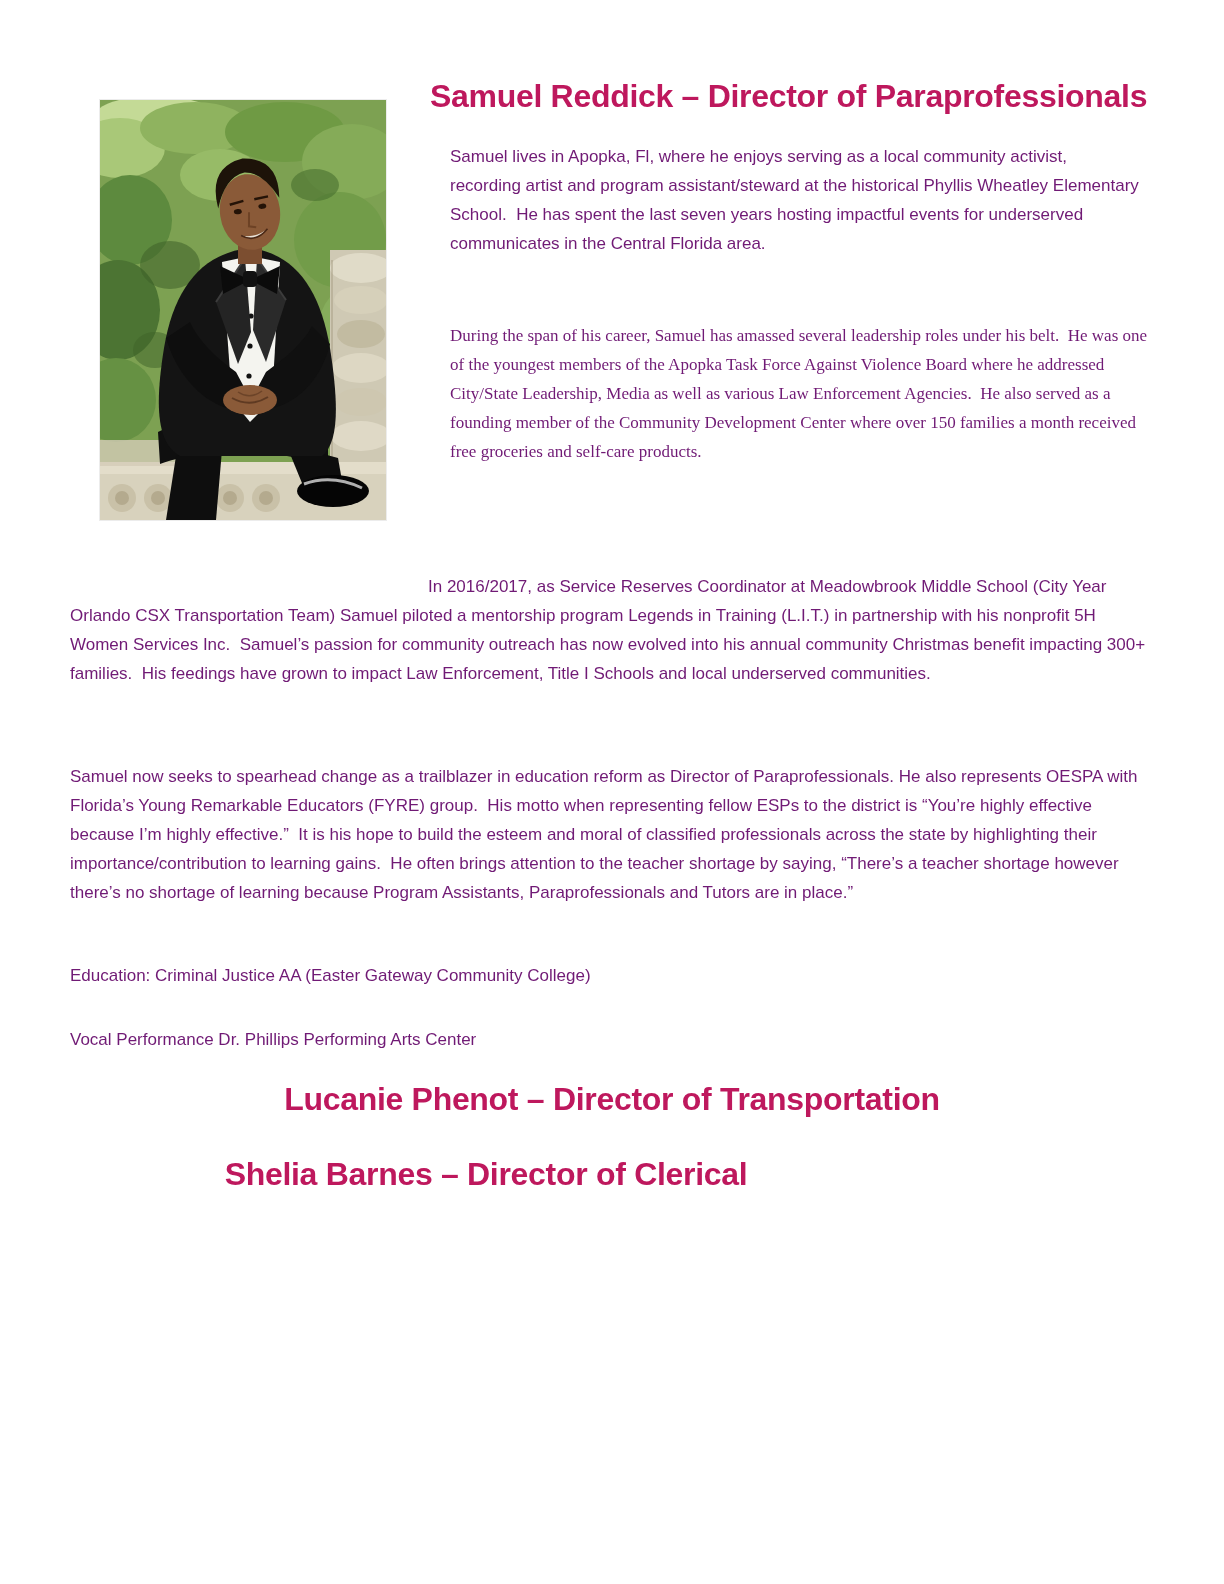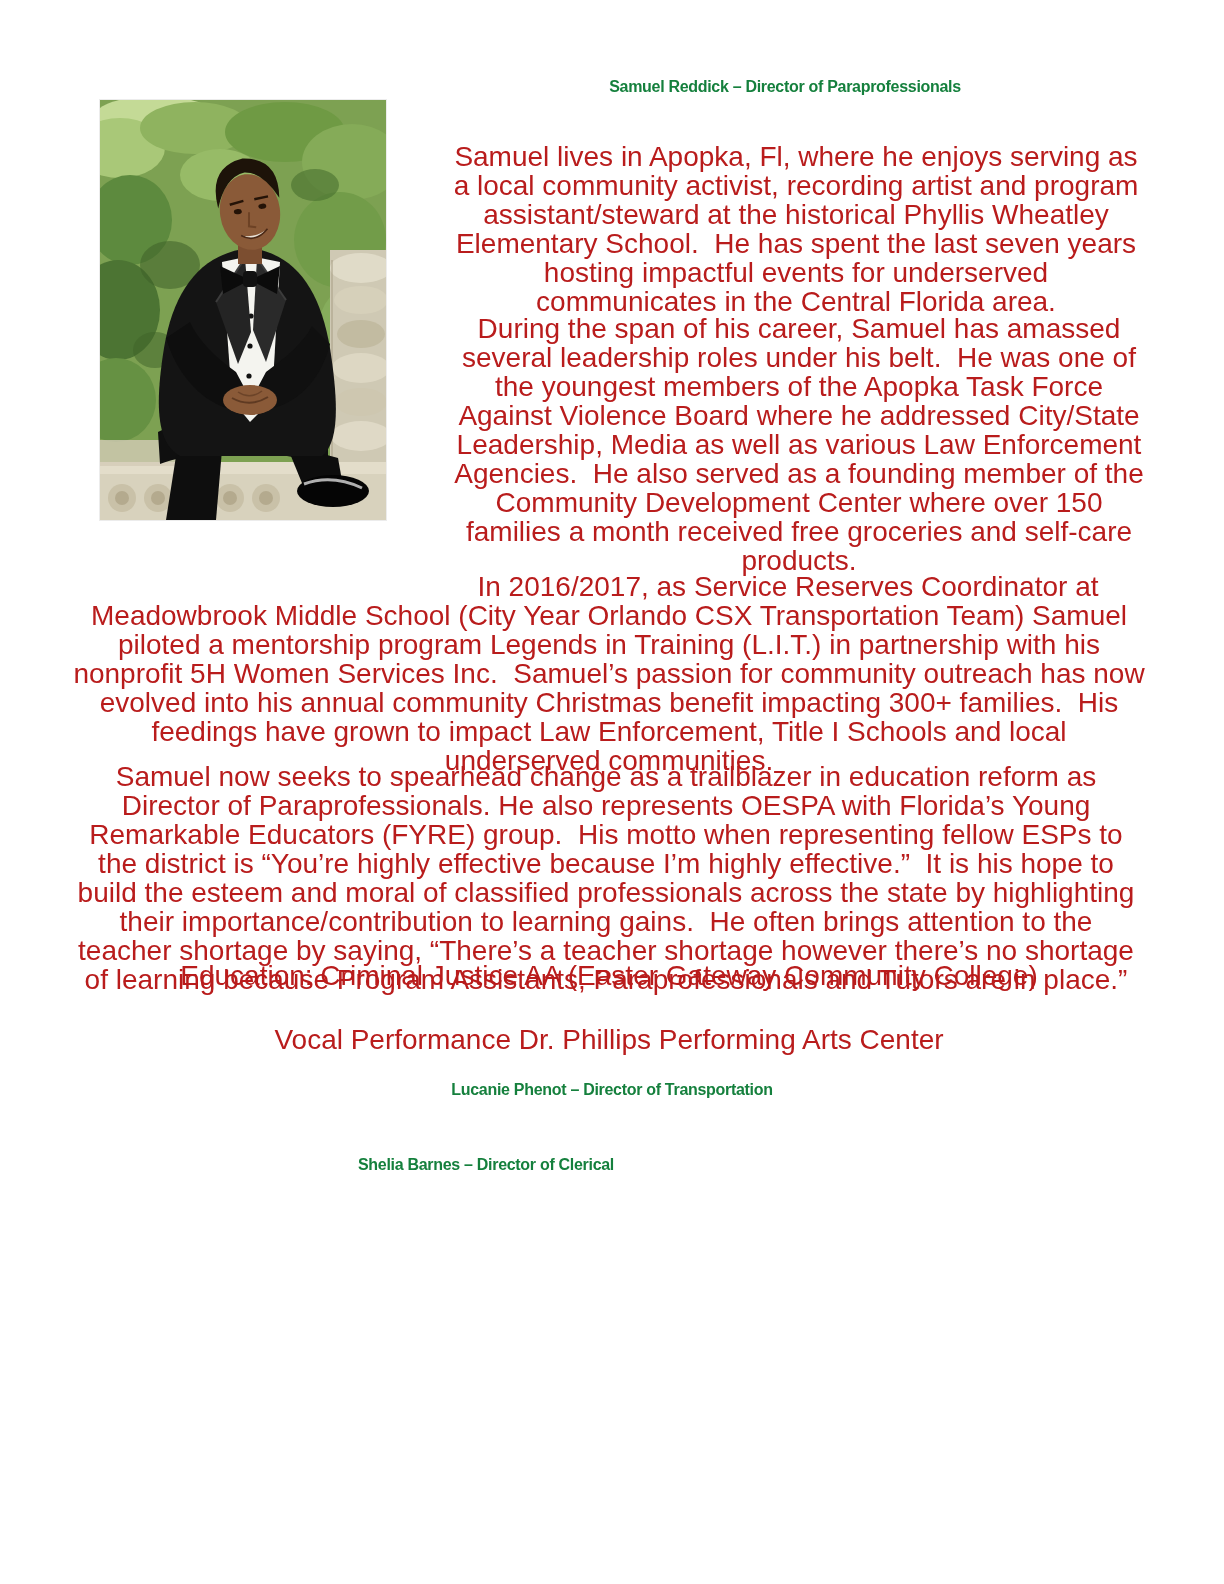--- a/index.html
+++ b/index.html
@@ -12,40 +12,39 @@
     width: 1224px;
     height: 1584px;
     background: #ffffff;
     font-family: "Liberation Sans", sans-serif;
     color: #1b1b1b;
     overflow: hidden;
   }
   .heading {
     position: absolute;
     font-weight: bold;
-    font-size: 16px;
+    font-size: 32px;
     letter-spacing: -0.3px;
-    color: #15803d;
+    color: #be185d;
     text-align: center;
     white-space: nowrap;
   }
   .h-samuel  { top: 78px;  left: 430px; width: 710px; }
   .h-lucanie { top: 1081px; left: 0; width: 1224px; text-align: center; }
   .h-shelia  { top: 1156px; left: 0; width: 972px; }
 
   .body-text {
     position: absolute;
-    font-size: 28px;
+    font-size: 17px;
     line-height: 29px;
     white-space: pre-wrap;
-    color: #b91c1c;
-    text-align: center;
+    color: #701a75;
   }
   .p1 { top: 142px; left: 450px; width: 692px; }
-  .p2 { top: 314px; left: 450px; width: 698px; }
+  .p2 { top: 321px; left: 450px; width: 698px; font-family: Liberation Serif, serif; }
   .p3 { top: 572px; left: 70px;  width: 1078px; text-indent: 358px; }
   .p4 { top: 762px; left: 70px;  width: 1072px; }
   .edu   { top: 961px;  left: 70px; width: 1078px; }
   .vocal { top: 1025px; left: 70px; width: 1078px; }
 
   .photo {
     position: absolute;
     top: 100px;
     left: 100px;
     width: 286px;

